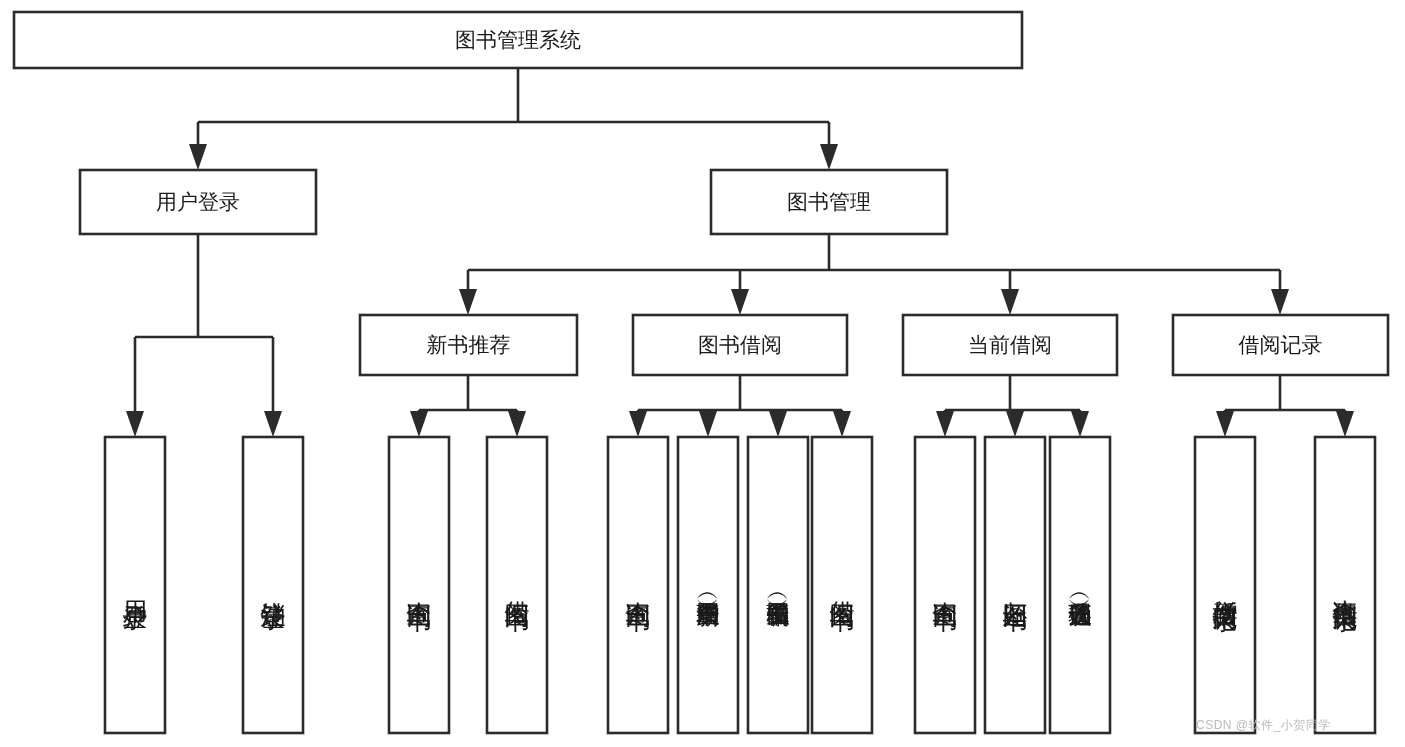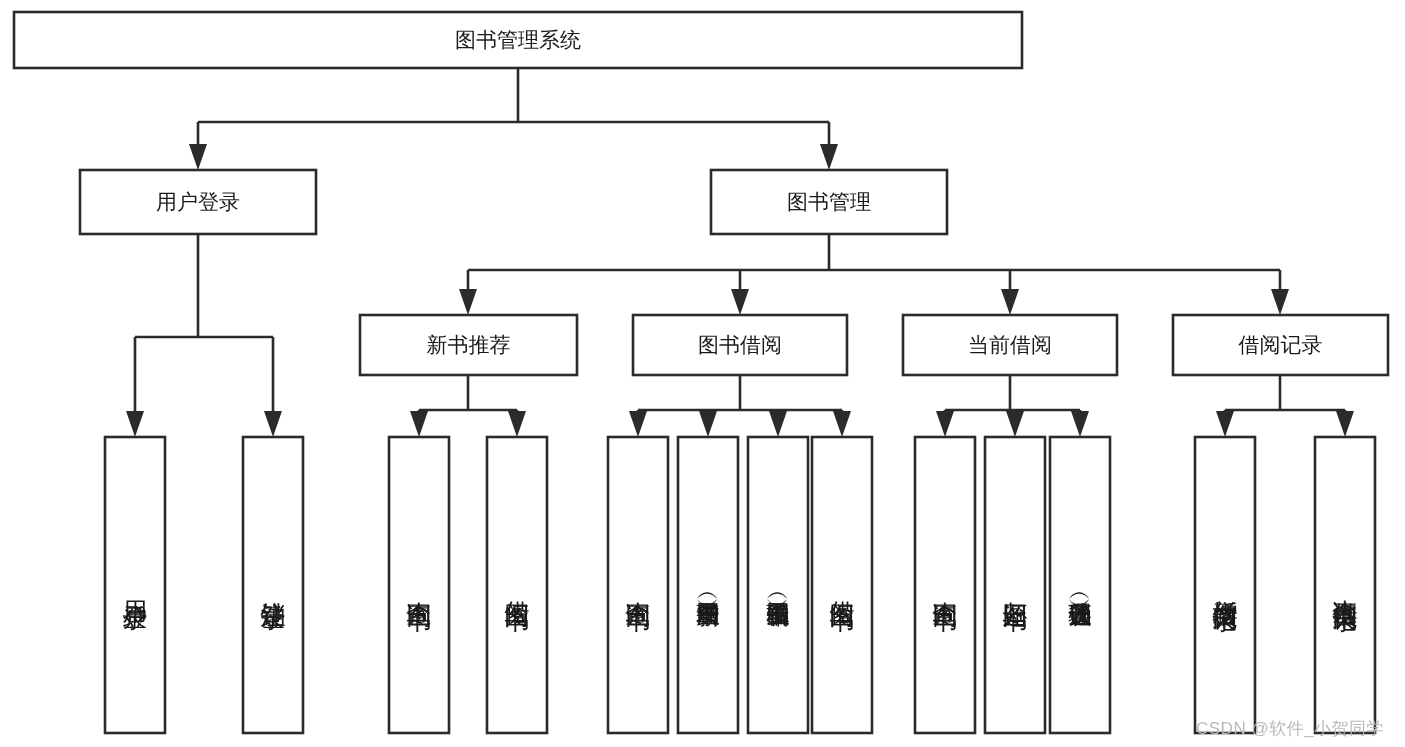--- a/index.html
+++ b/index.html
@@ -63,21 +63,21 @@
     font-size: 25px;
     line-height: 1.0;
     color: #1a1a1a;
     letter-spacing: 2px;
     white-space: nowrap;
     text-align: center;
   }
   .watermark {
     position: absolute;
     font-family: "Liberation Sans", "DejaVu Sans", sans-serif;
-    font-size: 17px;
+    font-size: 12px;
     color: #b9b9b9;
     white-space: nowrap;
     letter-spacing: 0.5px;
   }
 </style>
 </head>
 <body>
 
 <div id="diagram-root">
 

